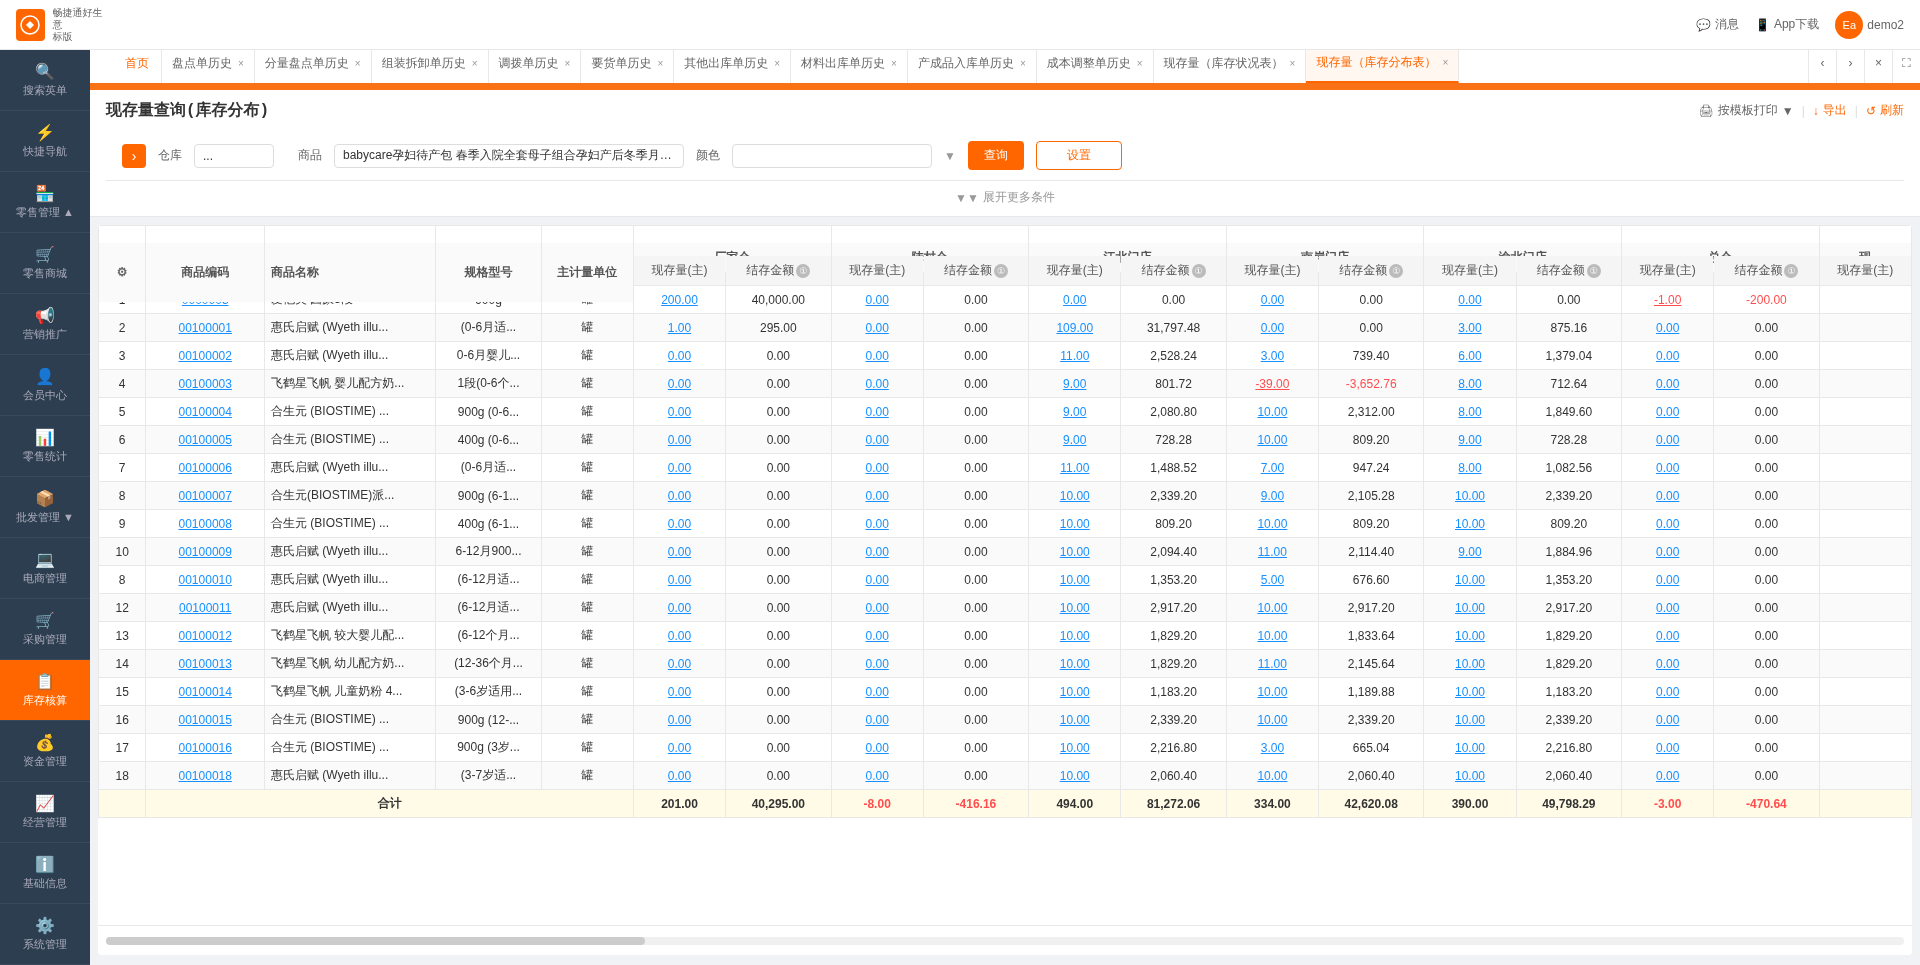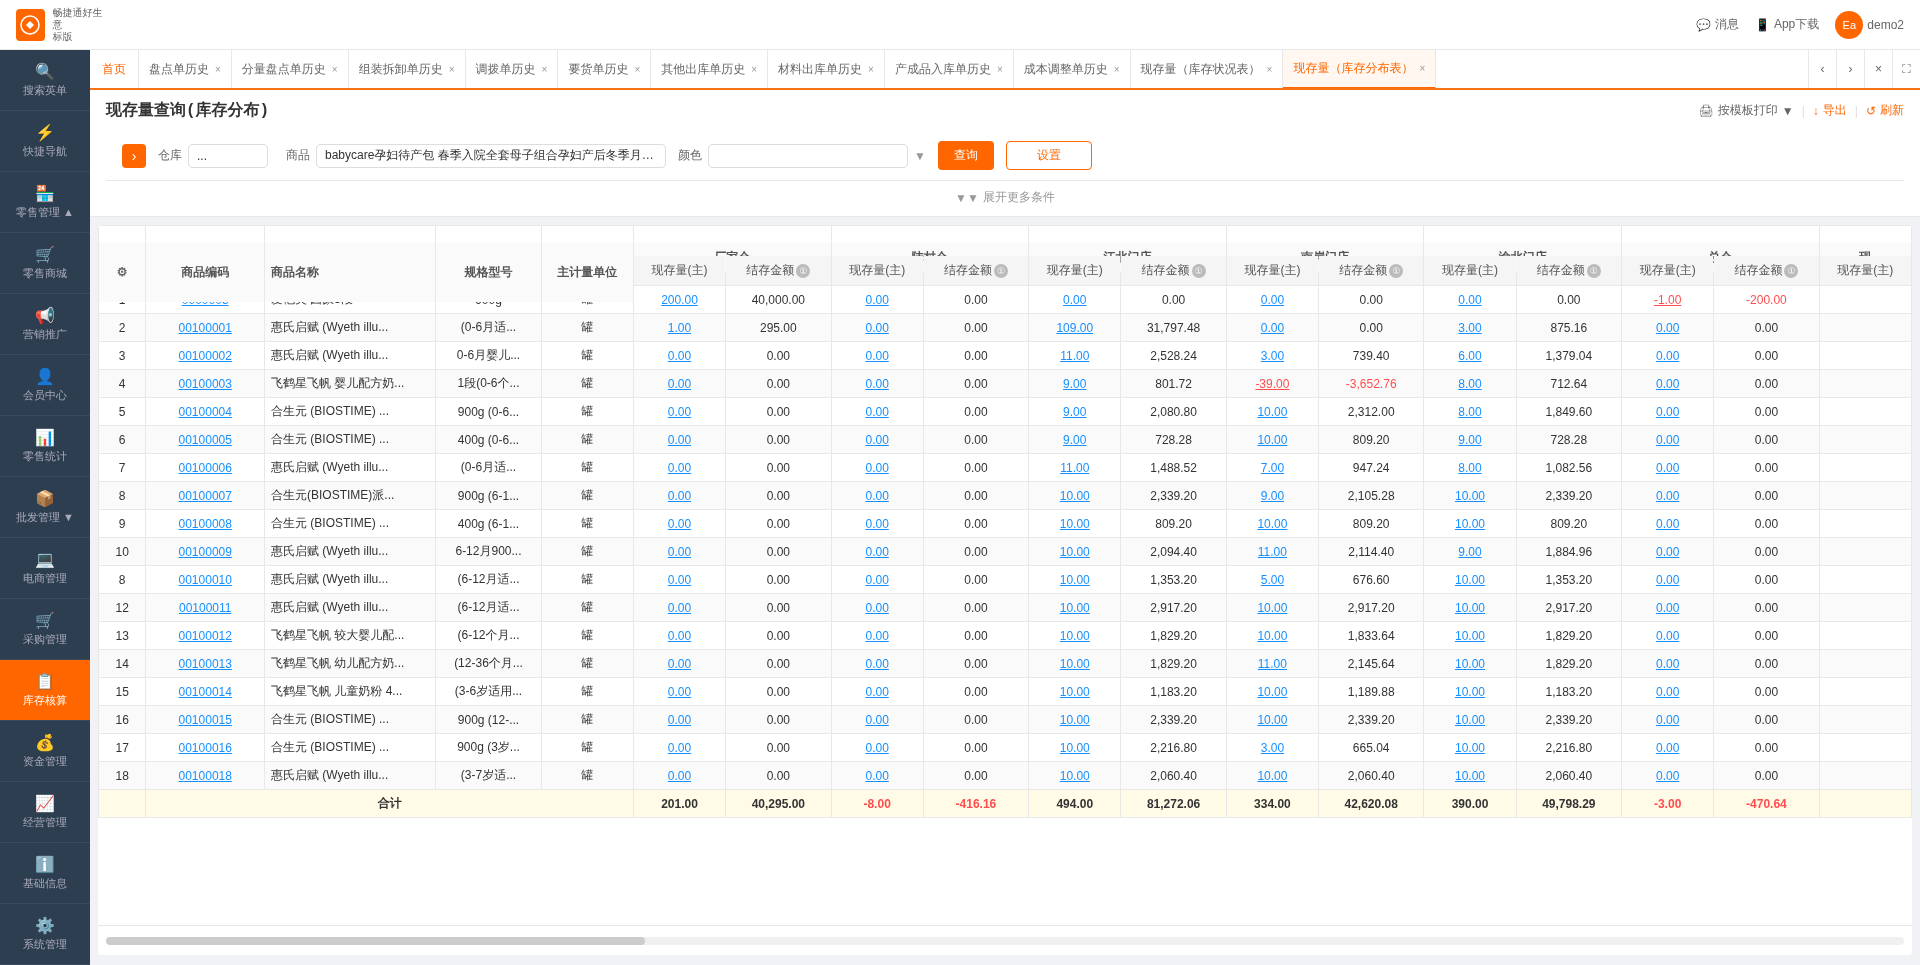--- a/index.html
+++ b/index.html
@@ -64,24 +64,25 @@
 
     
     .tab-bar {
       position: fixed;
       top: 50px;
       left: 90px;
       right: 0;
       height: 40px;
       background: #fff;
       display: flex;
-      align-items: center;
-      border-bottom: 2px solid #f97316;
+      align-items: flex-end;
+      border-bottom: 7px solid #f97316;
       overflow: hidden;
       z-index: 99;
+      padding-left: 23px;
     }
     .tab-item {
       height: 40px;
       padding: 0 10px;
       display: flex;
       align-items: center;
       gap: 4px;
       white-space: nowrap;
       cursor: pointer;
       font-size: 12px;
@@ -221,21 +222,21 @@
       border-radius: 4px;
       cursor: pointer;
       font-size: 14px;
       display: flex;
       align-items: center;
       justify-content: center;
     }
     .filter-item {
       display: flex;
       align-items: center;
-      gap: 6px;
+      gap: 12px;
       justify-content: center;
     }
     .filter-label { color: #666; font-size: 12px; white-space: nowrap; }
     .filter-input {
       border: 1px solid #ddd;
       border-radius: 4px;
       padding: 4px 8px;
       font-size: 12px;
       color: #333;
       outline: none;

